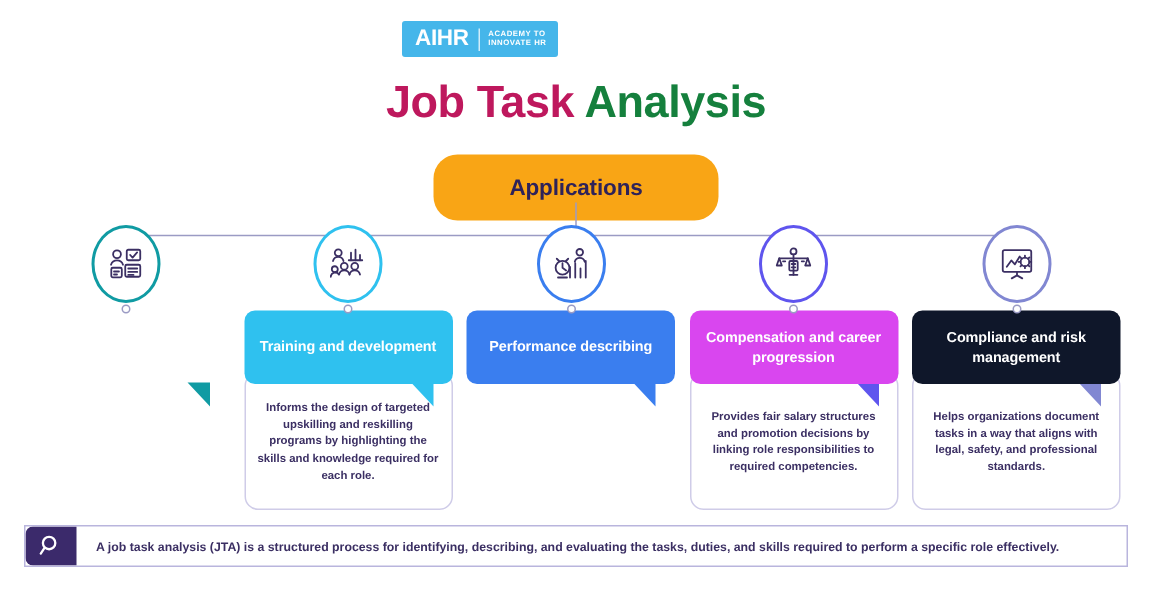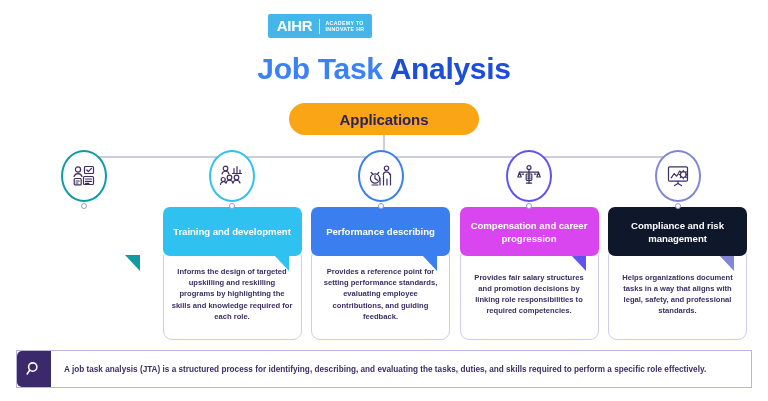--- a/index.html
+++ b/index.html
@@ -65,30 +65,30 @@
     position: absolute;
     top: 52px;
     left: 0;
     width: 768px;
     text-align: center;
     font-size: 30px;
     font-weight: bold;
     letter-spacing: -0.3px;
     line-height: 34px;
   }
-  .title-main { color: #3b82f6; margin-top: 28px; }
-  .title-accent { color: #1d4ed8; }
+  .title-main { color: #be185d; margin-top: 28px; }
+  .title-accent { color: #15803d; }
 
   
   #applications-pill {
     position: absolute;
     top: 103px;
     left: 289px;
     width: 190px;
-    height: 32px;
+    height: 44px;
     background: #f9a515;
     border-radius: 16px;
     display: flex;
     align-items: center;
     justify-content: center;
     color: #2e2259;
     font-size: 15px;
     font-weight: bold;
     letter-spacing: -0.1px;
   }
@@ -201,21 +201,21 @@
     border-top: 16px solid #000;
     z-index: 2;
   }
 
   
   #footer {
     position: absolute;
     top: 350px;
     left: 16px;
     width: 736px;
-    height: 38px;
+    height: 28px;
     border: 1px solid #b9b5dd;
     border-radius: 0;
     background: #ffffff;
     display: flex;
     align-items: stretch;
     overflow: hidden;
   }
   #footer-icon {
     width: 34px;
     flex: 0 0 34px;
@@ -324,23 +324,20 @@
         <path d="M14.2,10.5 a3.4,3.4 0 0 1 6.6,0"></path>
         <path d="M11,21 v-7 M14.5,21 v-9.5 M18,21 v-6 M21.5,21 v-11"></path>
         <circle cx="6" cy="14.5" r="4.6"></circle>
         <path d="M6,14.5 v-3 M6,14.5 l2.4,1.8"></path>
         <path d="M2.2,8.5 l1.5,1.5 M9.8,8.5 l-1.5,1.5"></path>
         <path d="M3,21 h6"></path>
       </svg>
     </div>
     <span class="node-dot"></span>
     <div class="card-tail" style="border-top-color:#3a7eef"></div>
-    <div class="card-body">
-      <p class="card-desc">Provides a reference point for setting performance standards, evaluating employee contributions, and guiding feedback.</p>
-    </div>
     <div class="card-header" style="background:#3a7eef">
       <span class="card-title">Performance describing</span>
     </div>
   </div>
 
   <div class="column">
     <div class="icon-circle" style="border-color:#5f55ee">
       <svg width="24" height="24" viewBox="0 0 24 24" fill="none" stroke="#3b2f63" stroke-width="1.2" stroke-linecap="round" stroke-linejoin="round">
         <circle cx="12" cy="3.6" r="2"></circle>
         <path d="M12,5.8 v13.4"></path>

